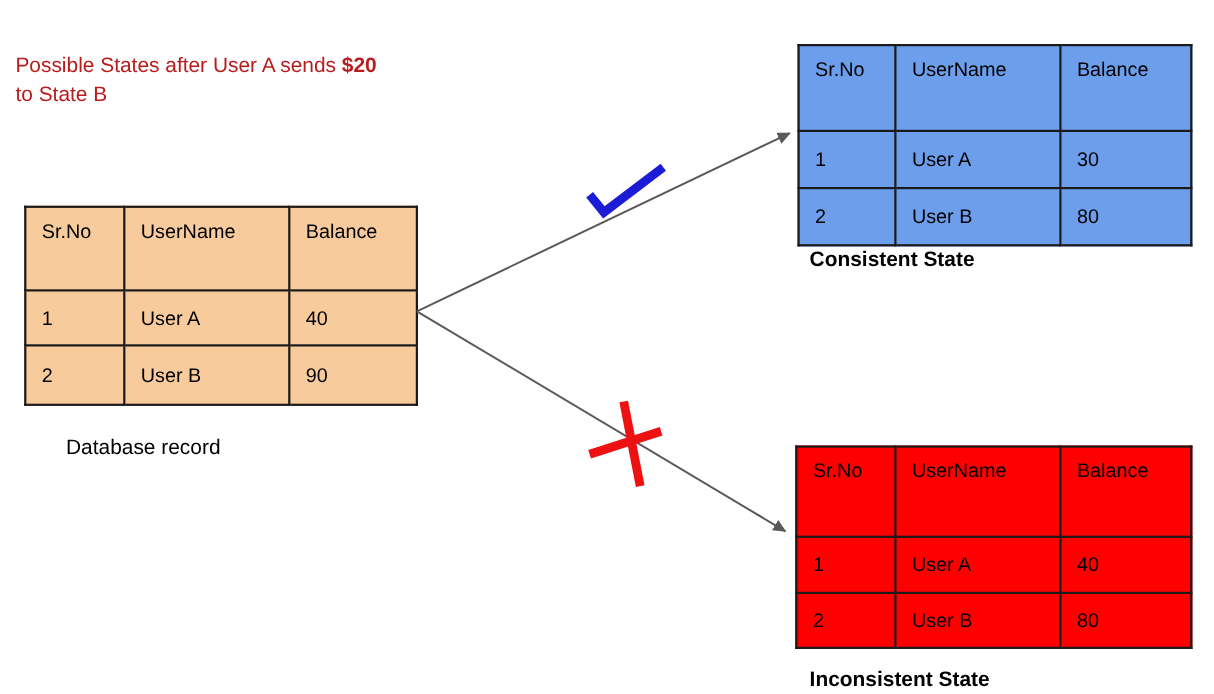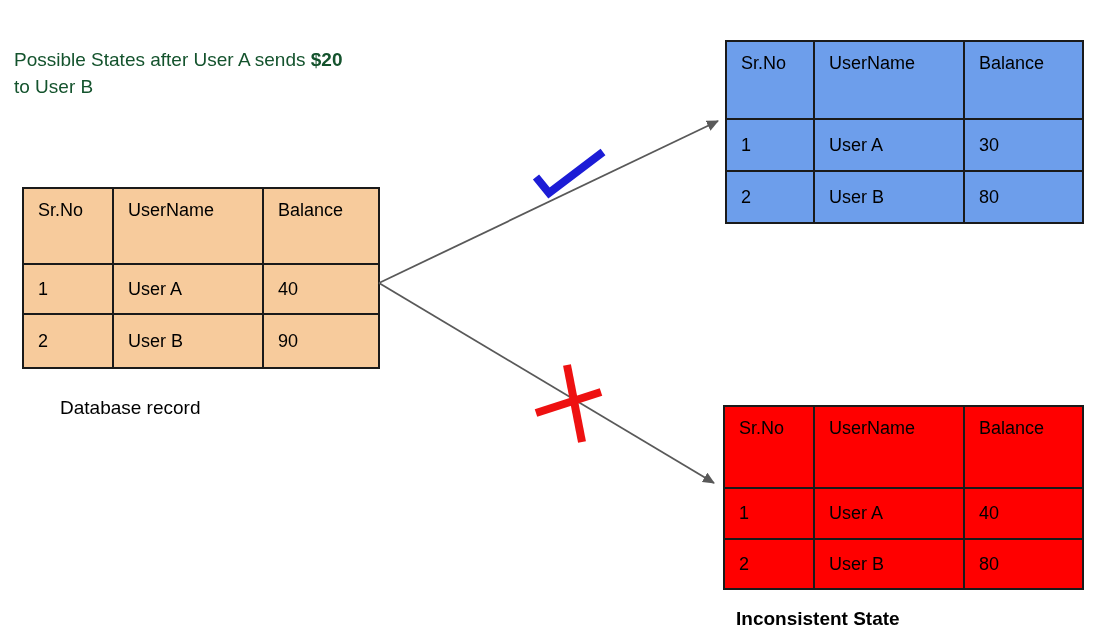--- a/index.html
+++ b/index.html
@@ -1,40 +1,40 @@
 <!DOCTYPE html>
 <html><head>
 <meta charset="utf-8">
 <style>
   html,body{margin:0;padding:0;background:#fff;}
   .canvas{
     position:relative;width:1104px;height:631px;background:#ffffff;overflow:hidden;
     font-family:"Liberation Sans","DejaVu Sans",sans-serif;color:#000;
   }
-  .title{position:absolute;left:14px;top:46px;font-size:19px;line-height:27px;color:#14532d;}
+  .title{position:absolute;left:14px;top:46px;font-size:19px;line-height:27px;color:#b91c1c;}
   .title b{font-weight:bold;}
   table.tbl{position:absolute;border-collapse:collapse;table-layout:fixed;}
   .tbl th,.tbl td{
     border:2px solid #1a1a1a;font-size:18px;font-weight:normal;color:#000;
     text-align:left;padding:0 4px 0 14px;overflow:hidden;white-space:nowrap;
   }
   .tbl th{vertical-align:top;padding-top:11px;}
   .tbl td{vertical-align:middle;}
   .cap{position:absolute;font-size:19px;font-weight:bold;color:#000;white-space:nowrap;}
   .cap-plain{font-weight:normal;}
   svg.overlay{position:absolute;left:0;top:0;pointer-events:none;}
 </style>
 </head>
 <body>
 
 <div class="canvas">
 
   <div class="title">
     <span><span>Possible States after User A sends </span><b>$20</b></span><br>
-    <span>to User B</span>
+    <span>to State B</span>
   </div>
 
   <table class="tbl" style="left: 22px; top: 187px; width: 356px; background-color: rgb(247, 203, 156);">
     <colgroup>
         <col style="width:90px">
         <col style="width:150px">
         <col style="width:116px">
       </colgroup>
     <tbody>
         <tr style="height:76px">
@@ -73,20 +73,21 @@
       <td>User A</td>
       <td>30</td>
     </tr>
     <tr style="height:52px">
       <td>2</td>
       <td>User B</td>
       <td>80</td>
     </tr>
   </tbody>
     </table>
+  <div class="cap" style="left:736px;top:226px;">Consistent State</div>
 
   <table class="tbl" style="left: 723px; top: 405px; width: 359px; background-color: rgb(255, 0, 0);">
     <colgroup>
         <col style="width:90px">
         <col style="width:150px">
         <col style="width:119px">
       </colgroup>
     <tbody>
         <tr style="height:82px">
       <th>Sr.No</th>

